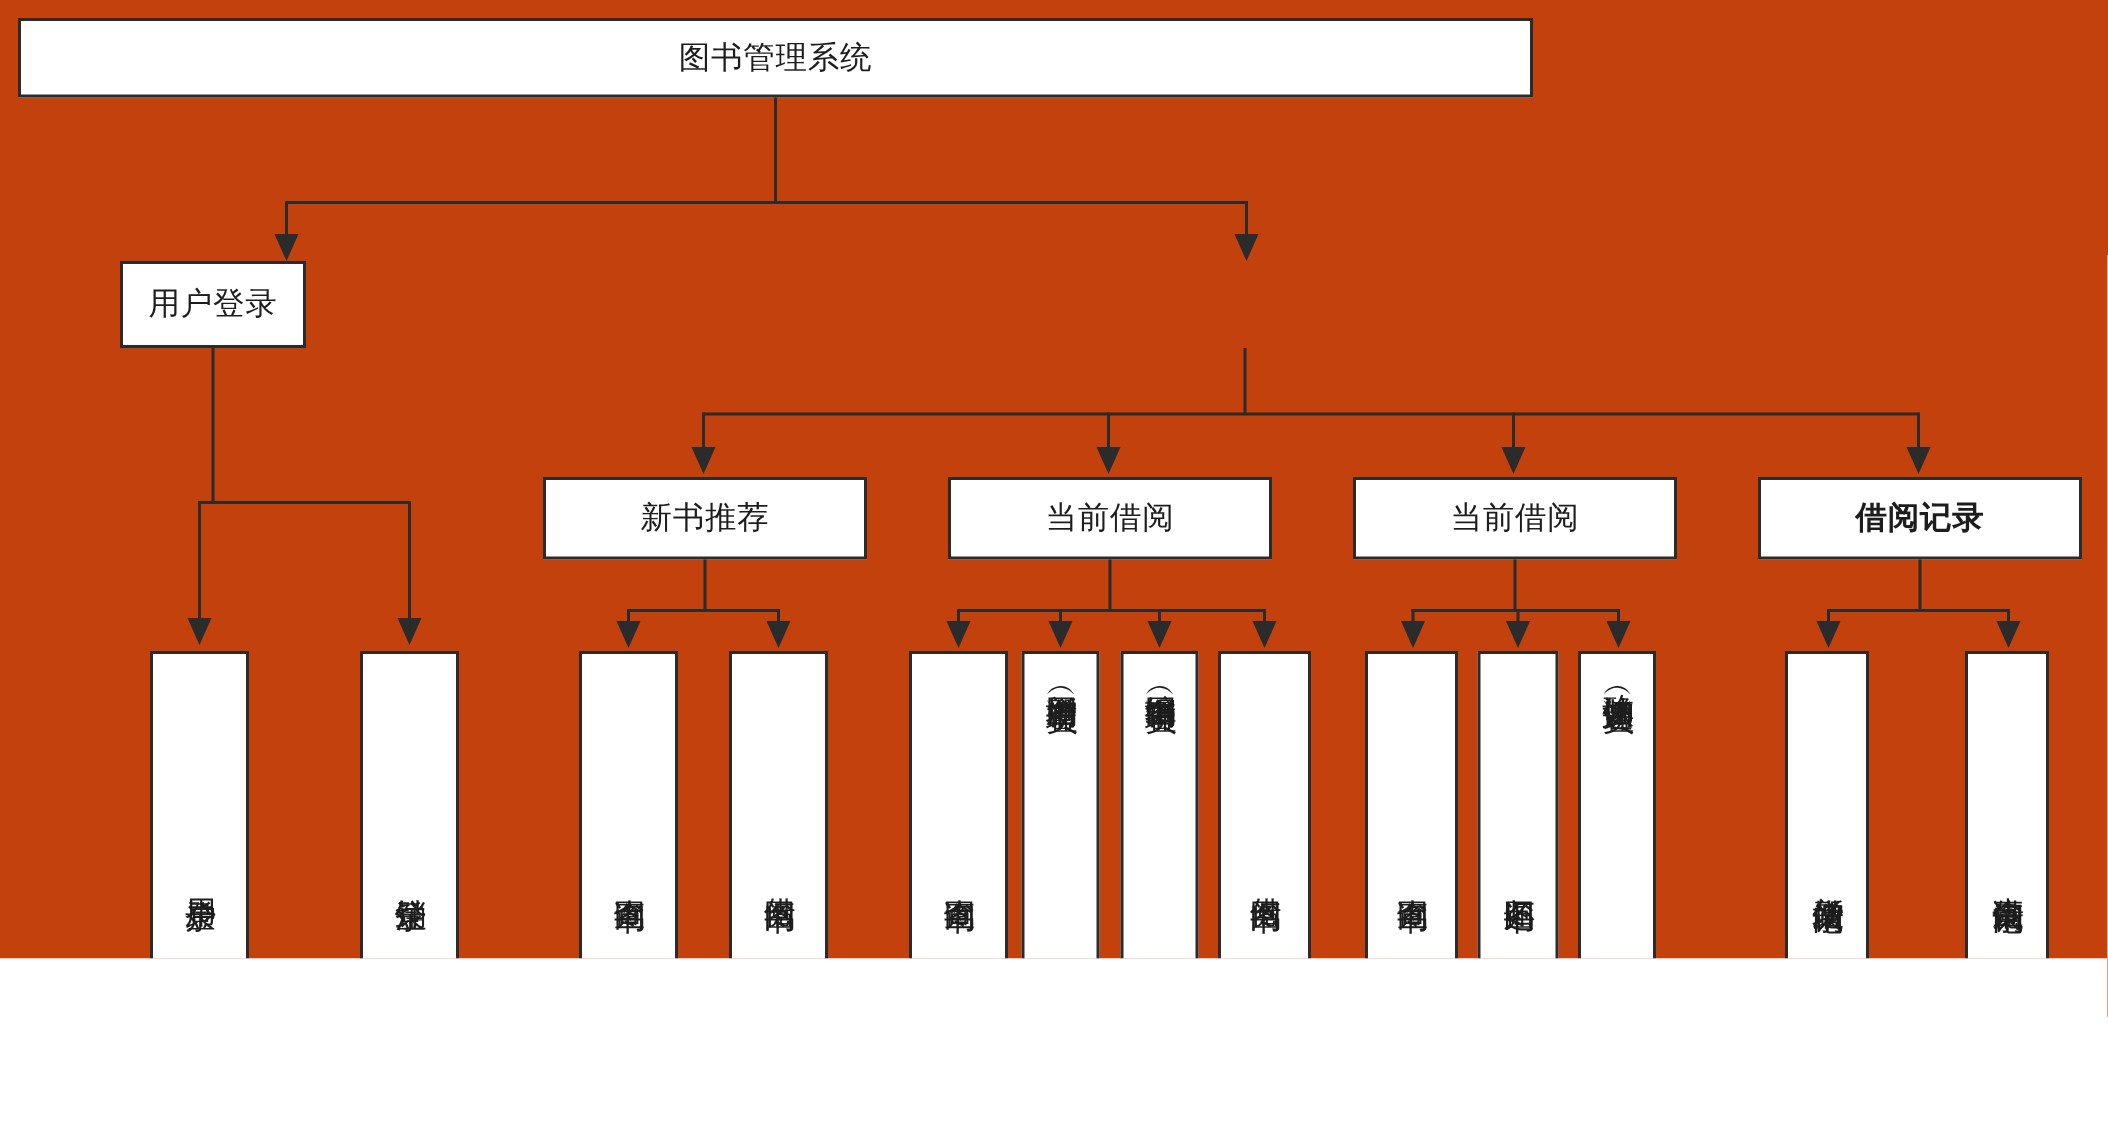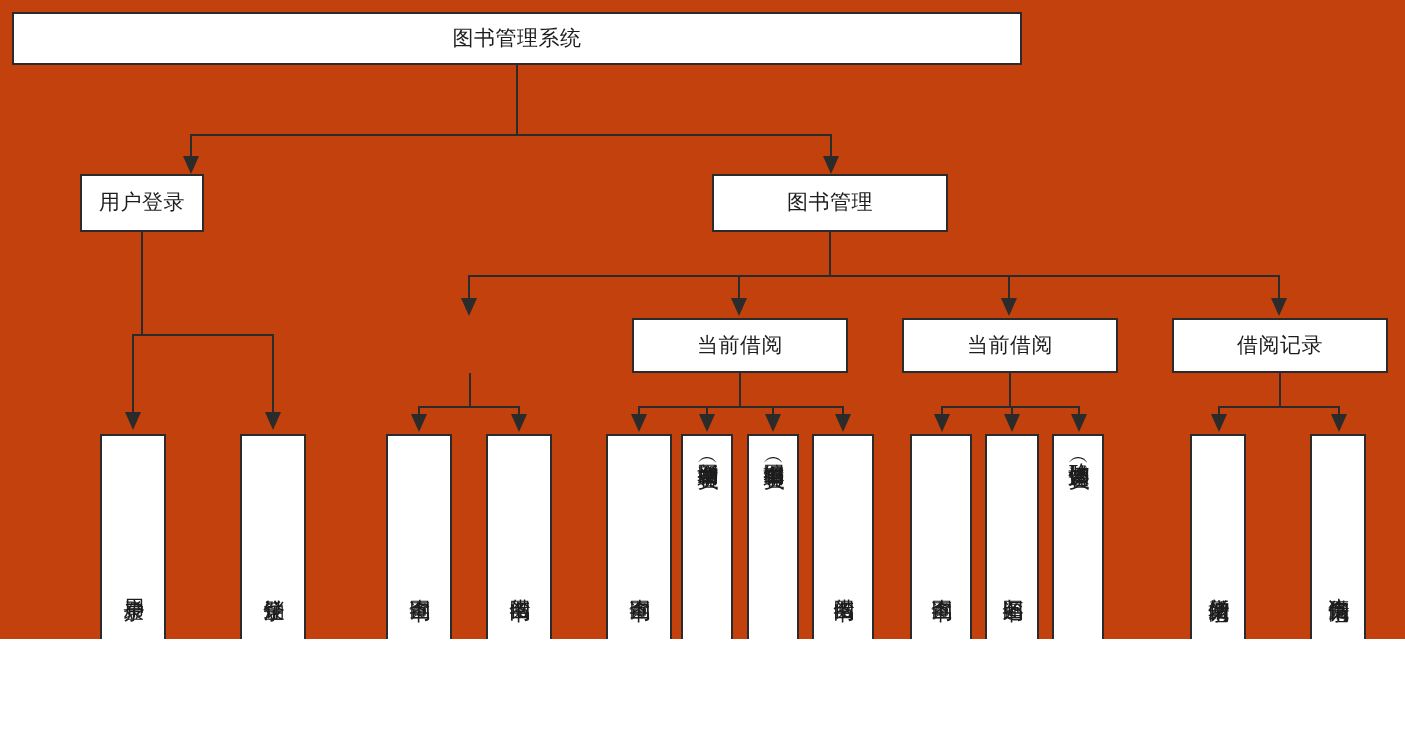--- a/index.html
+++ b/index.html
@@ -83,50 +83,50 @@
 
   <div class="conn conn-v" style="left:516px; top:65px; height:70px;"></div>
   <div class="conn conn-h" style="left:190px; top:134px; width:642px;"></div>
   <div class="conn conn-v" style="left:190px; top:134px; height:27px;"></div>
   <div class="conn conn-v" style="left:830px; top:134px; height:27px;"></div>
   <div class="arrow" style="left:183px; top:156px;"></div>
   <div class="arrow" style="left:823px; top:156px;"></div>
 
   <div class="node node-h" style="left: 80px; top: 174px; width: 124px; height: 58px;">
     <span class="label">用户登录</span>
-  </div>
-  <div class="node node-h" style="left: 712px; top: 174px; width: 236px; height: 58px;">
-    <span class="label">图书管理</span>
   </div>
 
   <div class="conn conn-v" style="left:141px; top:232px; height:103px;"></div>
   <div class="conn conn-h" style="left:132px; top:334px; width:141px;"></div>
   <div class="conn conn-v" style="left:132px; top:334px; height:80px;"></div>
   <div class="conn conn-v" style="left:272px; top:334px; height:80px;"></div>
   <div class="arrow" style="left:125px; top:412px;"></div>
   <div class="arrow" style="left:265px; top:412px;"></div>
 
   <div class="conn conn-v" style="left:829px; top:232px; height:44px;"></div>
   <div class="conn conn-h" style="left:468px; top:275px; width:811px;"></div>
   <div class="conn conn-v" style="left:468px; top:275px; height:25px;"></div>
   <div class="conn conn-v" style="left:738px; top:275px; height:25px;"></div>
   <div class="conn conn-v" style="left:1008px; top:275px; height:25px;"></div>
   <div class="conn conn-v" style="left:1278px; top:275px; height:25px;"></div>
   <div class="arrow" style="left:461px; top:298px;"></div>
   <div class="arrow" style="left:731px; top:298px;"></div>
   <div class="arrow" style="left:1001px; top:298px;"></div>
   <div class="arrow" style="left:1271px; top:298px;"></div>
 
+  <div class="node node-h" style="left: 362px; top: 318px; width: 216px; height: 55px;">
+    <span class="label">新书推荐</span>
+  </div>
   <div class="node node-h" style="left: 632px; top: 318px; width: 216px; height: 55px;">
     <span class="label">当前借阅</span>
   </div>
   <div class="node node-h" style="left: 902px; top: 318px; width: 216px; height: 55px;">
     <span class="label">当前借阅</span>
   </div>
-  <div class="node node-h" style="left: 1172px; top: 318px; width: 216px; height: 55px;">
+  <div class="node node-h" style="left: 1172px; top: 318px; width: 216px; height: 55px; font-weight: bold;">
     <span class="label">借阅记录</span>
   </div>
 
   <div class="conn conn-v" style="left:469px; top:373px; height:34px;"></div>
   <div class="conn conn-h" style="left:418px; top:406px; width:102px;"></div>
   <div class="conn conn-v" style="left:418px; top:406px; height:10px;"></div>
   <div class="conn conn-v" style="left:518px; top:406px; height:10px;"></div>
   <div class="arrow" style="left:411px; top:414px;"></div>
   <div class="arrow" style="left:511px; top:414px;"></div>
 

